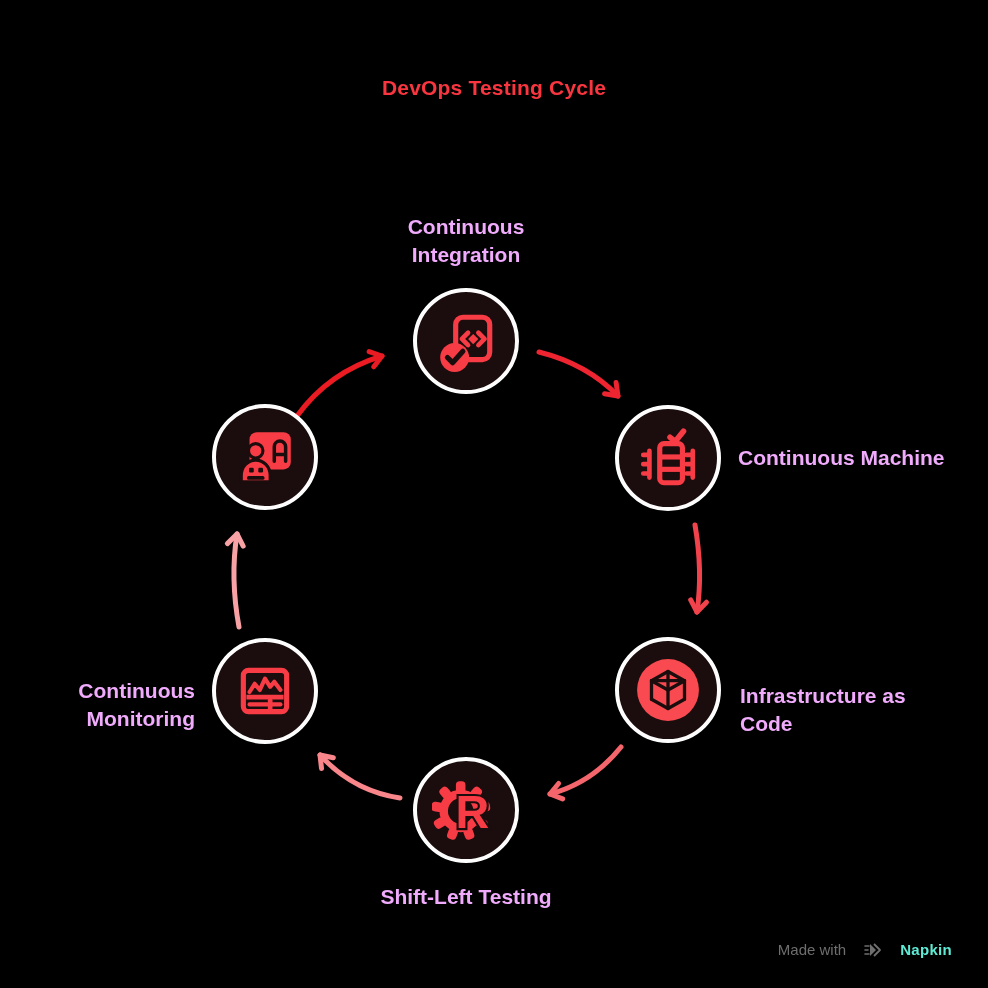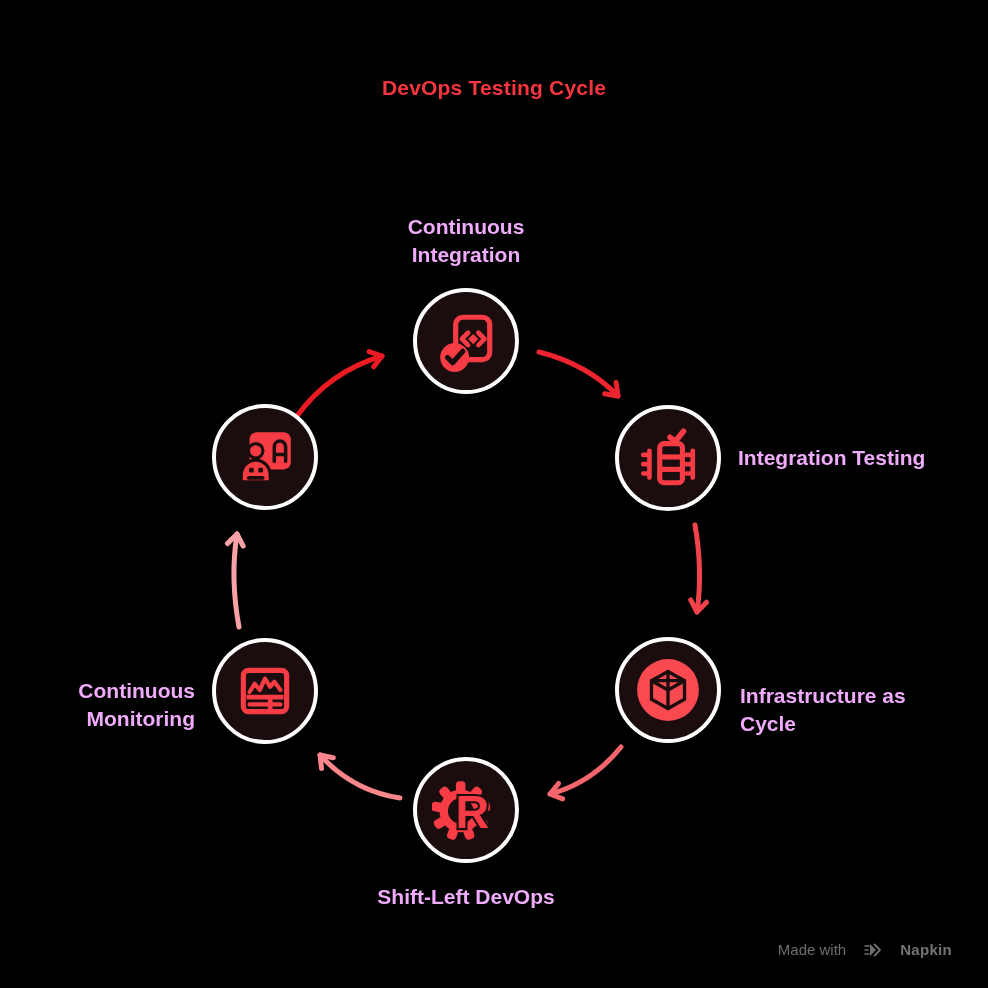--- a/index.html
+++ b/index.html
@@ -49,21 +49,21 @@
   }
   .watermark {
     position: absolute;
     right: 36px; bottom: 30px;
     display: flex;
     align-items: center;
     gap: 18px;
     color: #6e6e6e;
     font-size: 15px;
   }
-  .watermark .brand { color: #737373; font-weight: 700; letter-spacing: 0.3px; }
+  .watermark .brand { color: #5eead4; font-weight: 700; letter-spacing: 0.3px; }
 </style>
 </head>
 <body>
 
 <div class="canvas">
 
   <div class="title">DevOps Testing Cycle</div>
 
   <svg class="arrows-layer" width="988" height="988" viewBox="0 0 988 988">
     <defs>
@@ -100,47 +100,47 @@
     <svg width="66" height="66" viewBox="0 0 64 64">
       <rect x="22" y="9" width="33" height="41" rx="7" fill="none" stroke="#f83c46" stroke-width="5"></rect>
       <path d="M34,24 l-6,6 6,6" fill="none" stroke="#f83c46" stroke-width="4.5" stroke-linecap="round" stroke-linejoin="round"></path>
       <path d="M44,24 l6,6 -6,6" fill="none" stroke="#f83c46" stroke-width="4.5" stroke-linecap="round" stroke-linejoin="round"></path>
       <rect x="35.6" y="26.6" width="7" height="7" transform="rotate(45 39 30)" fill="#f83c46"></rect>
       <circle cx="21" cy="48" r="14" fill="#f83c46"></circle>
       <path d="M14,48 l5,5 10,-11" fill="none" stroke="#1b0d0d" stroke-width="5" stroke-linecap="round" stroke-linejoin="round"></path>
     </svg>
   </div>
 
-  <div class="node-label lbl-left" style="left:738px; top:444px; width:230px;">Integration Testing</div>
+  <div class="node-label lbl-left" style="left:738px; top:444px; width:230px;">Continuous Machine</div>
   <div class="node-circle" style="left:615px; top:405px;">
     <svg width="66" height="66" viewBox="0 0 64 64">
       <path d="M34,12 l5,4 8,-10" fill="none" stroke="#f83c46" stroke-width="5.5" stroke-linecap="round" stroke-linejoin="round"></path>
       <rect x="24" y="18" width="22" height="38" rx="4" fill="none" stroke="#f83c46" stroke-width="5"></rect>
       <line x1="24" y1="31" x2="46" y2="31" stroke="#f83c46" stroke-width="5"></line>
       <line x1="24" y1="43" x2="46" y2="43" stroke="#f83c46" stroke-width="5"></line>
       <path d="M14,25 v26 M8,29 h6 M8,38 h6 M8,47 h6" fill="none" stroke="#f83c46" stroke-width="4.5" stroke-linecap="round"></path>
       <path d="M56,25 v26 M50,29 h6 M50,38 h6 M50,47 h6" fill="none" stroke="#f83c46" stroke-width="4.5" stroke-linecap="round"></path>
     </svg>
   </div>
 
   <div class="node-label lbl-left" style="left:740px; top:682px; width:230px;">Infrastructure as
-Cycle</div>
+Code</div>
   <div class="node-circle" style="left:615px; top:637px;">
     <svg width="66" height="66" viewBox="0 0 64 64">
       <circle cx="32" cy="32" r="30" fill="#f84a50"></circle>
       <g fill="none" stroke="#1b0d0d" stroke-width="3.2" stroke-linejoin="round" stroke-linecap="round">
         <path d="M32,14 L48,23 L32,32 L16,23 Z"></path>
         <path d="M32,14 L32,32 M16,23 L48,23"></path>
         <path d="M16,23 V41 M48,23 V41 M32,32 V50"></path>
         <path d="M16,41 L32,50 L48,41"></path>
       </g>
     </svg>
   </div>
 
-  <div class="node-label lbl-center" style="left:346px; top:883px; width:240px;">Shift-Left DevOps</div>
+  <div class="node-label lbl-center" style="left:346px; top:883px; width:240px;">Shift-Left Testing</div>
   <div class="node-circle" style="left:413px; top:757px;">
     <svg width="68" height="68" viewBox="0 0 64 64">
       <g transform="translate(27,33)">
         <g fill="#f83c46">
           <rect x="-4.5" y="-28" width="9" height="11" rx="3.5"></rect>
           <rect x="-4.5" y="-28" width="9" height="11" rx="3.5" transform="rotate(40)"></rect>
           <rect x="-4.5" y="-28" width="9" height="11" rx="3.5" transform="rotate(80)"></rect>
           <rect x="-4.5" y="-28" width="9" height="11" rx="3.5" transform="rotate(120)"></rect>
           <rect x="-4.5" y="-28" width="9" height="11" rx="3.5" transform="rotate(160)"></rect>
           <rect x="-4.5" y="-28" width="9" height="11" rx="3.5" transform="rotate(200)"></rect>

